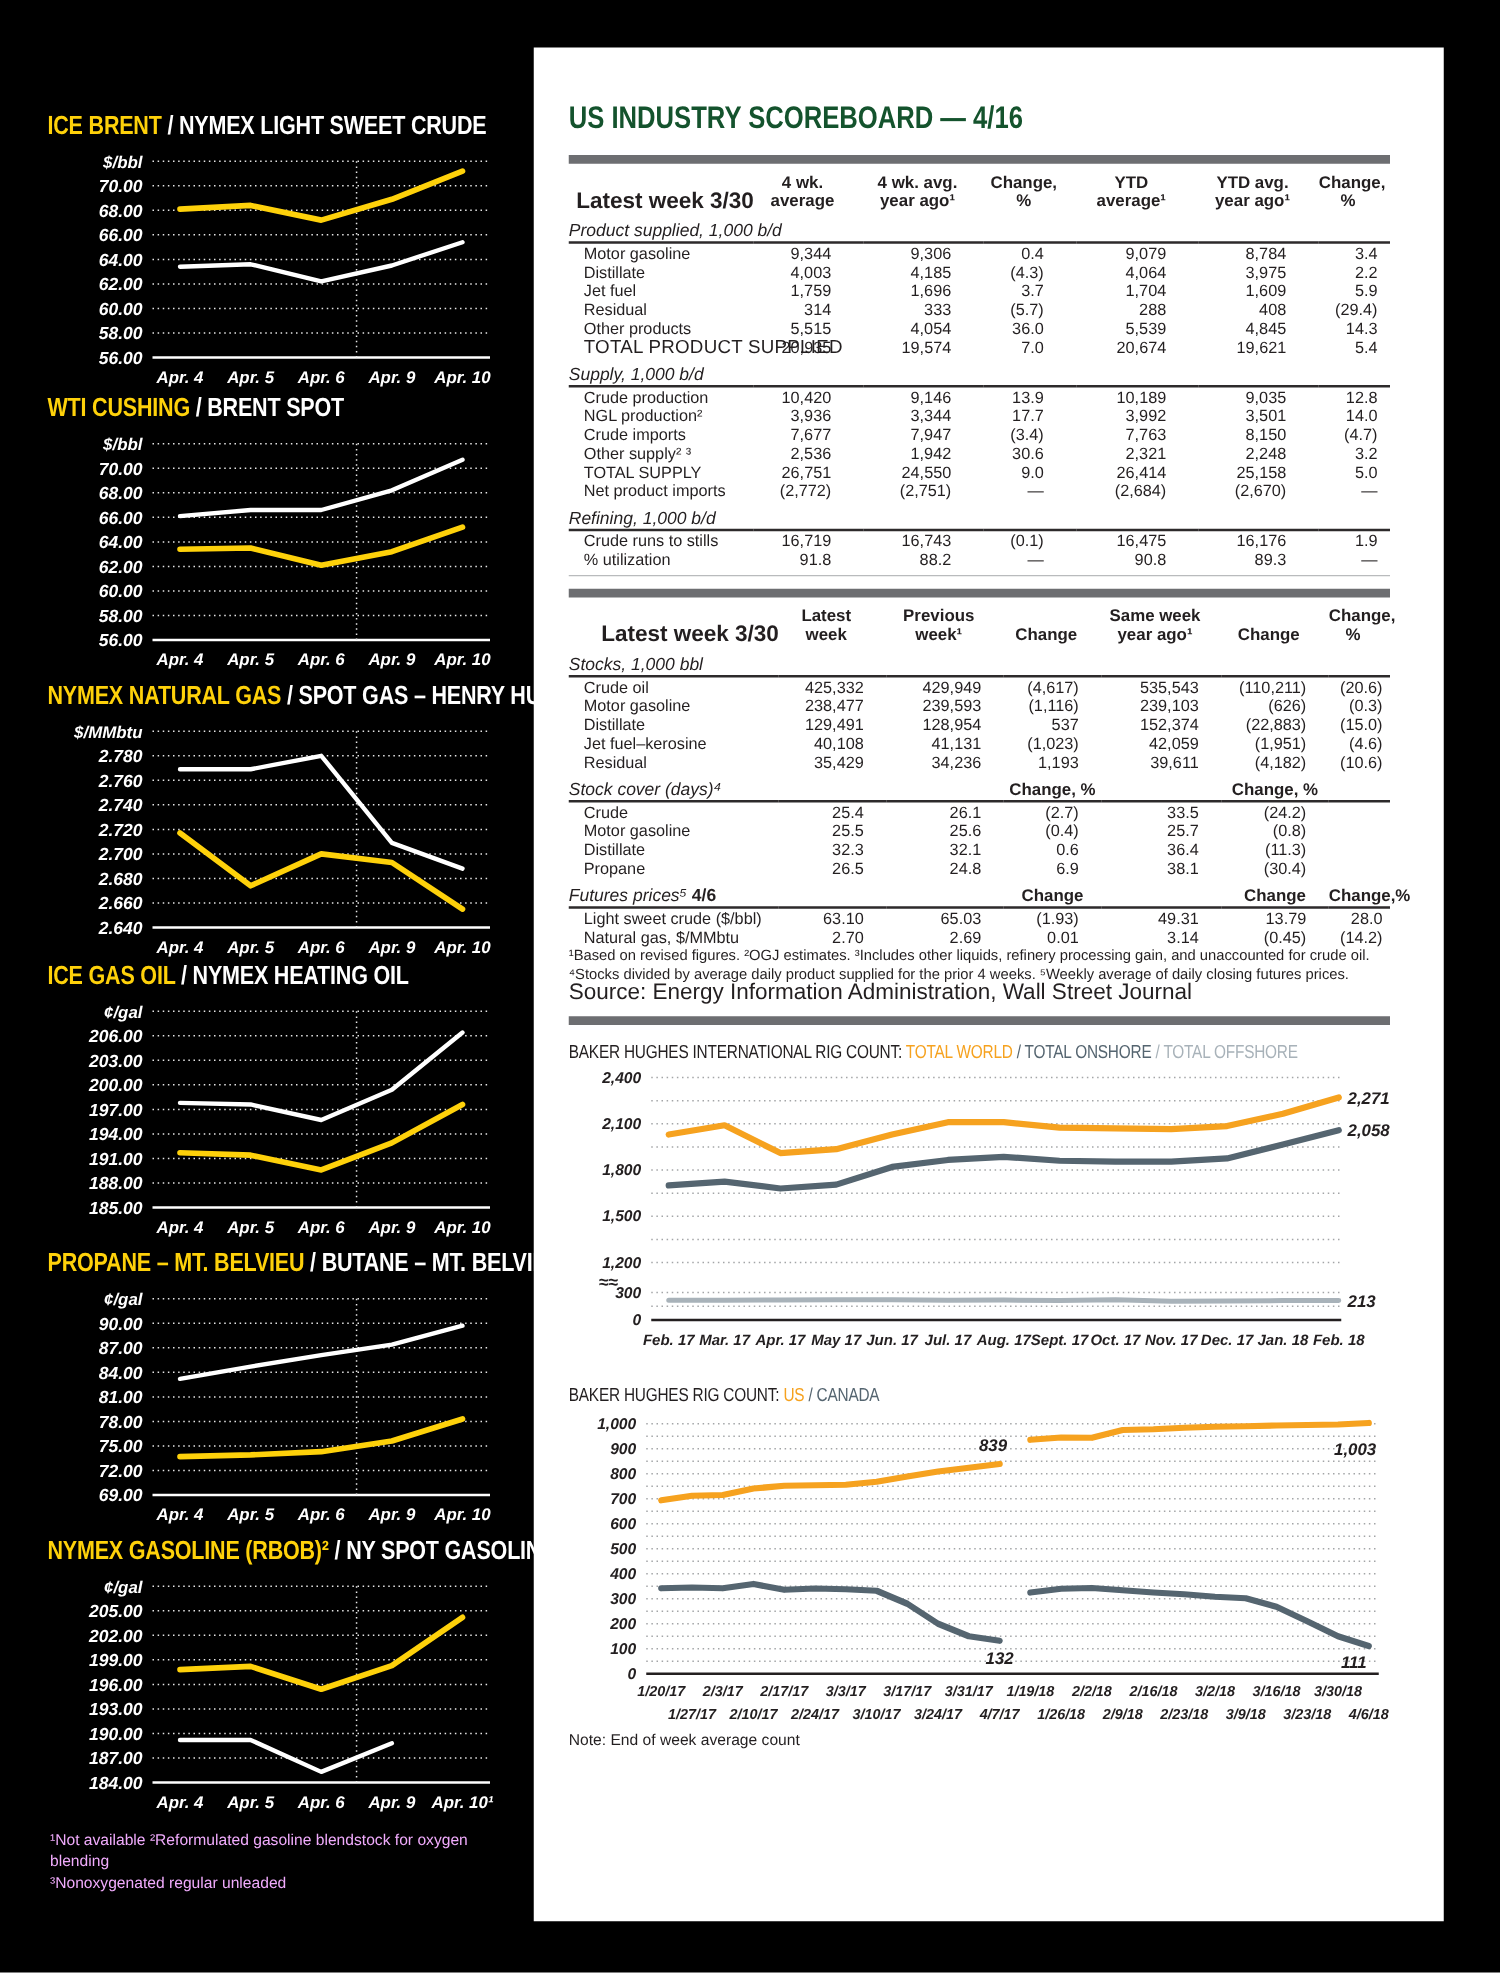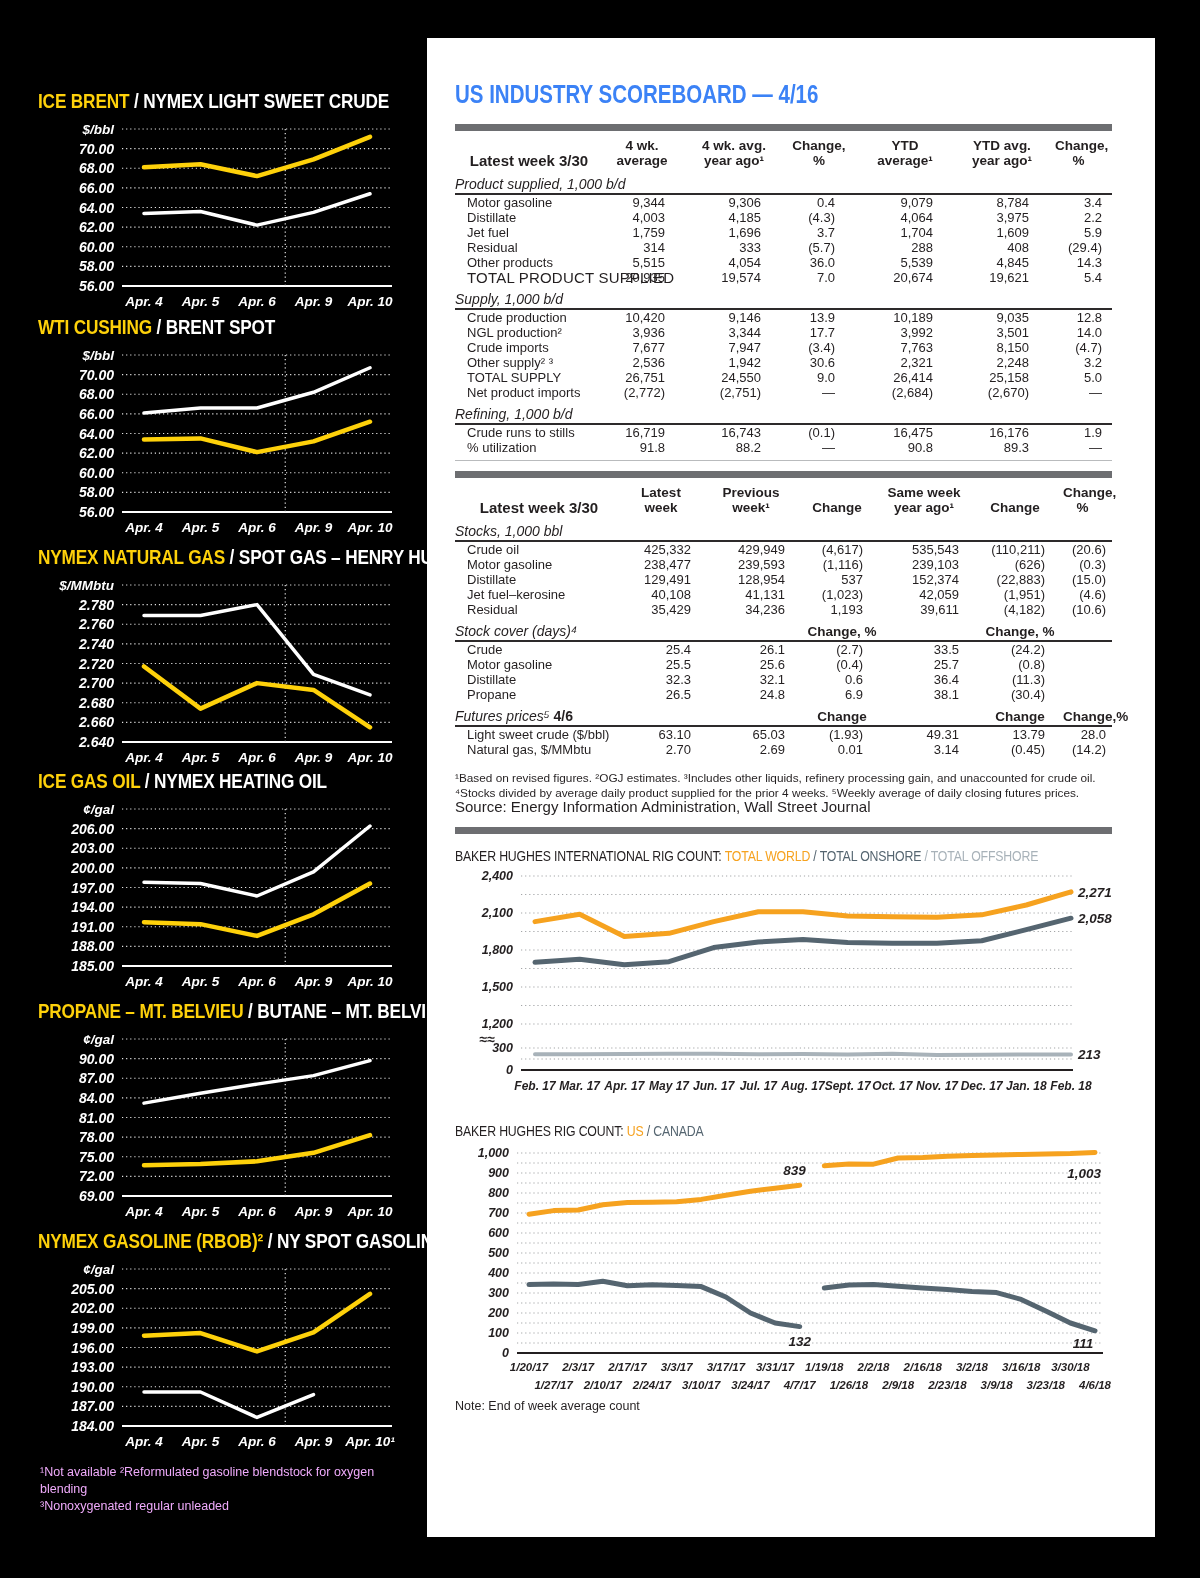--- a/index.html
+++ b/index.html
@@ -13,44 +13,44 @@
   .lc-block{position:absolute;left:38px;width:388px;}
   .lc-title{font-size:21px;font-weight:bold;letter-spacing:-.2px;line-height:26px;}
   .lc-title .ty{color:#fed10a;}
   .lc-title .tw{color:#ffffff;}
   .lc-foot{position:absolute;left:40px;width:380px;color:#f0abfc;font-size:12.5px;line-height:17px;}
   
   #right-panel{
     position:absolute;left:427px;top:38px;width:728px;height:1499px;background:#fff;
     box-sizing:border-box;padding:42px 43px 4px 28px;overflow:hidden;
   }
-  .sb-title{font-size:25px;font-weight:bold;color:#3b82f6;}
+  .sb-title{font-size:25px;font-weight:bold;color:#14532d;}
   .bar{height:7px;background:#6d6e71;}
   .bar1{margin-top:15px;}
   .bar2{margin-top:10px;}
   .bar3{margin-top:12px;}
   .thin-rule{border-top:1px solid #b9bbbd;margin-top:5px;}
   table{border-collapse:collapse;width:657px;table-layout:fixed;margin-top:7px;}
   th{font-size:13.5px;font-weight:bold;text-align:center;vertical-align:bottom;
      white-space:pre-line;padding:0 10px 2px 0;line-height:15px;}
-  th.hlabel{text-align:center;font-size:15px;padding:0 0 2px 0;}
+  th.hlabel{text-align:right;font-size:18px;padding:0 0 2px 0;}
   td{font-size:13px;line-height:15px;padding:0;}
   td.num{text-align:right;padding-right:26px;white-space:nowrap;}
   .t2 td.num{padding-right:18px;}
   td.num:last-child{padding-right:10px;}
   .t2 td.num:last-child{padding-right:6px;}
   td.rlabel{padding-left:12px;white-space:nowrap;}
   td.rlabel.small{font-size:15px;letter-spacing:.2px;}
   tr.section td{border-bottom:2px solid #2d2a2b;vertical-align:bottom;padding-top:7px;padding-bottom:1px;}
   td.sec-title{font-size:14px;white-space:nowrap;}
   td.sec-title i{font-style:italic;}
   td.sec-title b{font-style:normal;font-weight:bold;}
   td.sec-extra{font-weight:bold;font-size:13.5px;text-align:center;white-space:nowrap;}
-  .footnotes{margin-top:14px;font-size:11.8px;line-height:14.5px;width:657px;}
-  .source{font-size:15px;line-height:14.5px;}
+  .footnotes{font-size:11.8px;line-height:14.5px;width:657px;}
+  .source{font-size:18px;line-height:14.5px;}
   .rig-title{font-size:15px;font-weight:normal;margin-top:13px;letter-spacing:-.2px;}
   .rig-title .c-orange{color:#f6a21f;}
   .rig-title .c-slate{color:#556570;}
   .rig-title .c-light{color:#a8b2b9;}
   .chart-note{font-size:12.5px;margin-top:2px;}
   .us-block{margin-top:20px;}
   svg{display:block;}
 </style>
 </head>
 <body>

